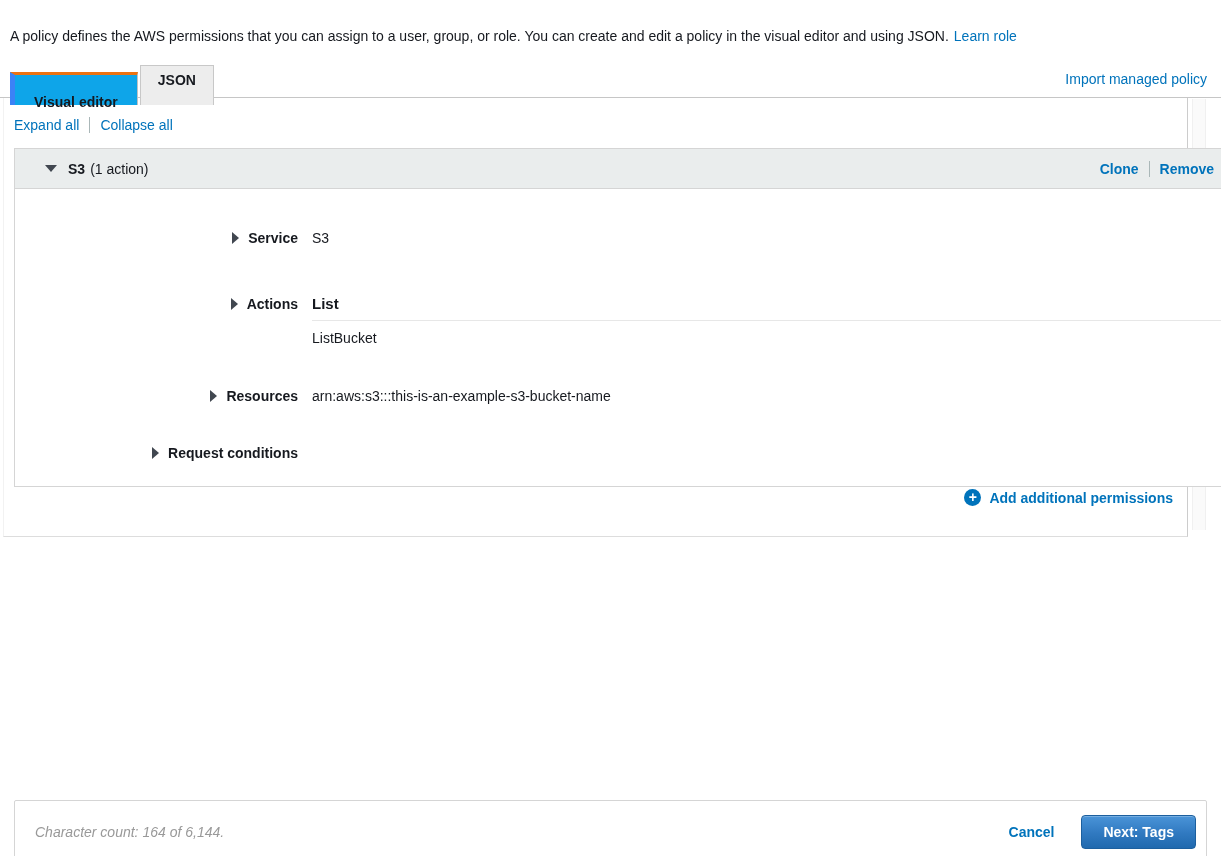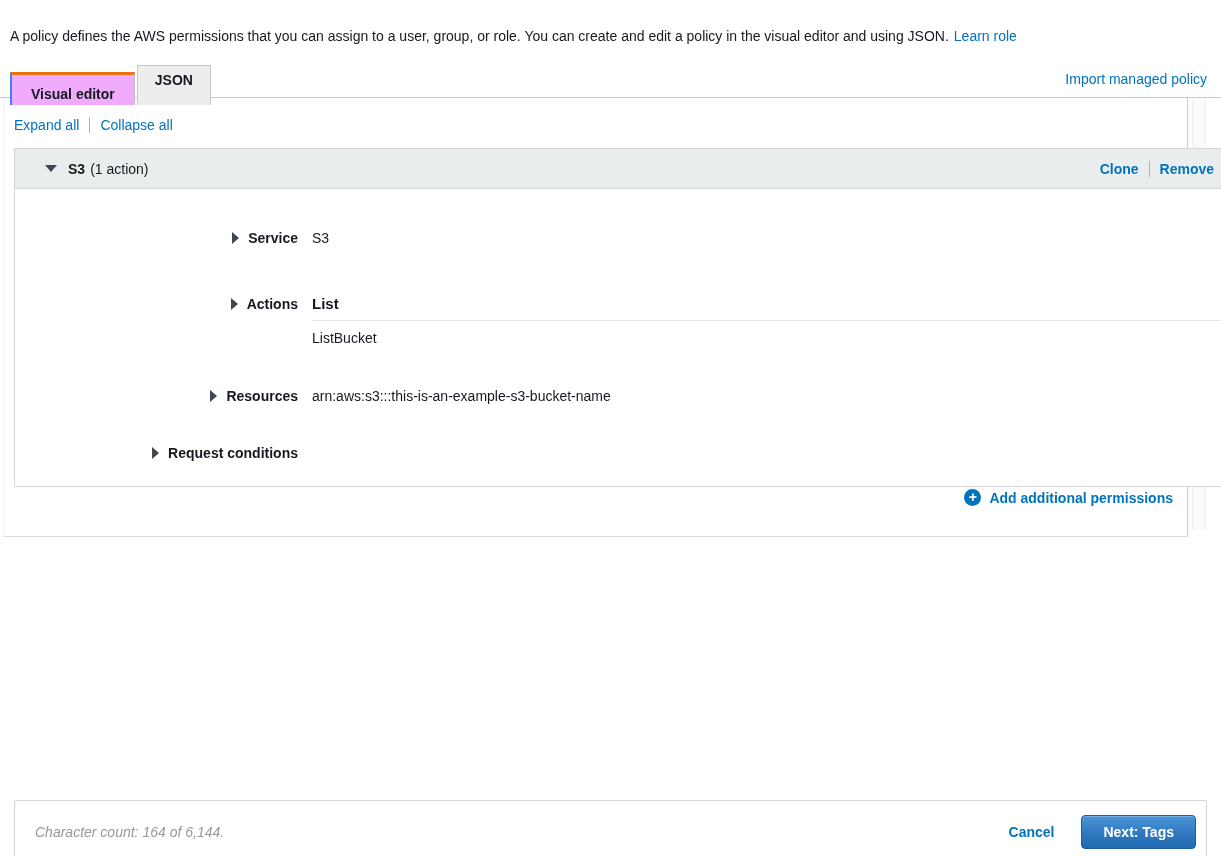--- a/index.html
+++ b/index.html
@@ -17,24 +17,24 @@
   .link-bold { color:#0073bb; font-weight:bold; }
 
   
   .description { position:absolute; top:28px; left:10px; right:10px; line-height:17px; }
   .description .link { margin-left:5px; }
 
   
   .tabs { position:absolute; top:65px; left:10px; display:flex; align-items:flex-end; z-index:3; }
   .tab { font-weight:bold; text-align:center; }
   .tab-active {
-    height:33px; background:#f0abfc;
+    height:33px; background:#0ea5e9;
     border-top:3px solid #ec7211;
-    border-left:2px solid #3b82f6; border-right:1px solid #c1c1c1;
-    padding:11px 19px 0; z-index:3;
+    border-left:5px solid #3b82f6; border-right:1px solid #c1c1c1;
+    padding:19px 19px 0; z-index:3;
   }
   .tab-inactive {
     height:40px; background:#ededed;
     border:1px solid #c8c8c8; border-bottom:none;
     padding:6px 17px 0; margin-left:2px;
   }
   .tabs-underline { position:absolute; top:97px; left:0; width:1221px; height:1px; background:#c6c6c6; z-index:1; }
   .import-link { position:absolute; top:71px; right:14px; z-index:2; }
 
   

